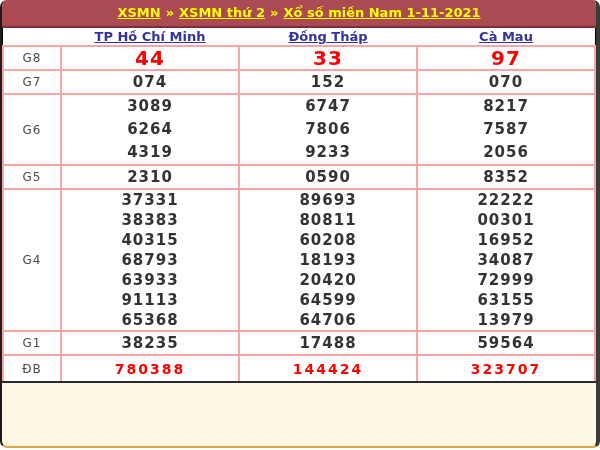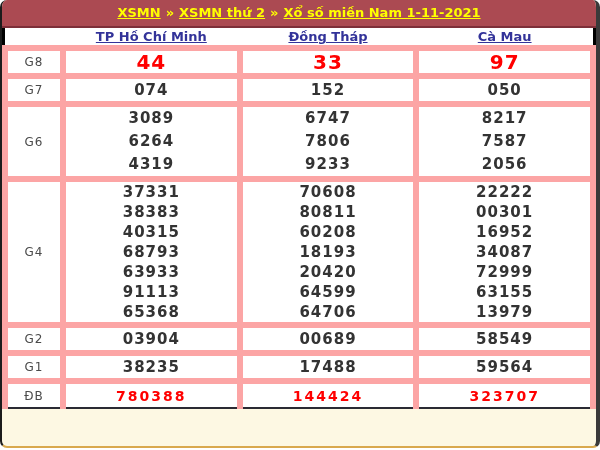--- a/index.html
+++ b/index.html
@@ -36,21 +36,21 @@
   thead th{
     border:0;border-bottom:1px solid #ddd;
     height:17px;padding:0;font-size:13px;font-weight:bold;
     text-align:center;vertical-align:middle;background:#fff;
   }
   thead a{
     color:var(--column_link,#333399);
     text-decoration:underline;cursor:pointer;
   }
   tbody th,tbody td{
-    border:6px solid #fca5a5;padding:0;
+    border:2px solid #fca5a5;padding:0;
     text-align:center;vertical-align:middle;background:#fff;
   }
   tbody th{
     font-size:12px;font-weight:400;color:#4a4a4a;letter-spacing:1px;
   }
   tbody td{
     font-weight:bold;color:var(--number_text,#333333);
     font-size:15px;letter-spacing:1px;
   }
   .num{line-height:22px}
@@ -98,81 +98,81 @@
         </tr>
         <tr class="r-g7">
           <th>G7</th>
           <td>
             <div class="num">074</div>
           </td>
           <td>
             <div class="num">152</div>
           </td>
           <td>
-            <div class="num">050</div>
+            <div class="num">070</div>
           </td>
         </tr>
         <tr class="r-g6">
           <th>G6</th>
           <td>
             <div class="num">3089</div>
             <div class="num">6264</div>
             <div class="num">4319</div>
           </td>
           <td>
             <div class="num">6747</div>
             <div class="num">7806</div>
             <div class="num">9233</div>
           </td>
           <td>
             <div class="num">8217</div>
             <div class="num">7587</div>
             <div class="num">2056</div>
           </td>
         </tr>
+        <tr class="r-g5">
+          <th>G5</th>
+          <td>
+            <div class="num">2310</div>
+          </td>
+          <td>
+            <div class="num">0590</div>
+          </td>
+          <td>
+            <div class="num">8352</div>
+          </td>
+        </tr>
         <tr class="r-g4">
           <th>G4</th>
           <td>
             <div class="num">37331</div>
             <div class="num">38383</div>
             <div class="num">40315</div>
             <div class="num">68793</div>
             <div class="num">63933</div>
             <div class="num">91113</div>
             <div class="num">65368</div>
           </td>
           <td>
-            <div class="num">70608</div>
+            <div class="num">89693</div>
             <div class="num">80811</div>
             <div class="num">60208</div>
             <div class="num">18193</div>
             <div class="num">20420</div>
             <div class="num">64599</div>
             <div class="num">64706</div>
           </td>
           <td>
             <div class="num">22222</div>
             <div class="num">00301</div>
             <div class="num">16952</div>
             <div class="num">34087</div>
             <div class="num">72999</div>
             <div class="num">63155</div>
             <div class="num">13979</div>
-          </td>
-        </tr>
-        <tr class="r-g2">
-          <th>G2</th>
-          <td>
-            <div class="num">03904</div>
-          </td>
-          <td>
-            <div class="num">00689</div>
-          </td>
-          <td>
-            <div class="num">58549</div>
           </td>
         </tr>
         <tr class="r-g1">
           <th>G1</th>
           <td>
             <div class="num">38235</div>
           </td>
           <td>
             <div class="num">17488</div>
           </td>

